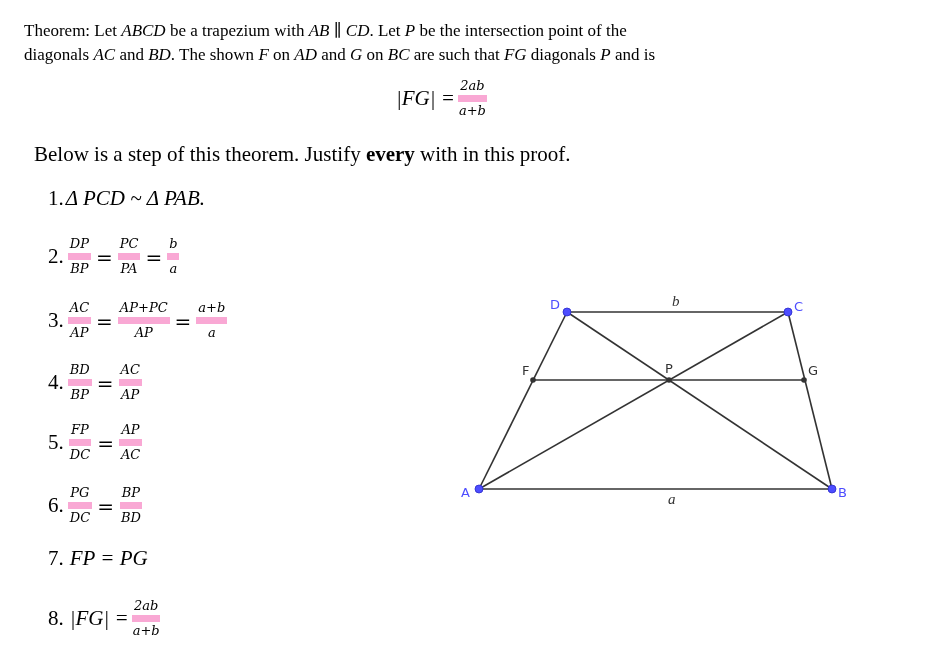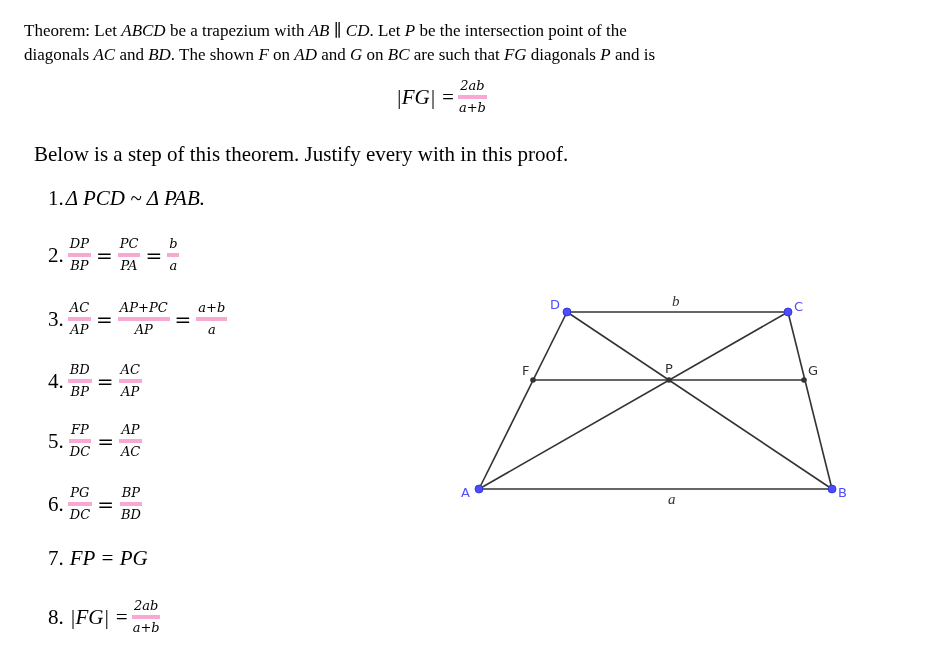--- a/index.html
+++ b/index.html
@@ -37,21 +37,21 @@
       flex-direction: column;
       align-items: center;
       vertical-align: middle;
       font-family: "DejaVu Serif", serif;
       font-style: italic;
       font-size: 13px;
       line-height: 16px;
       margin: 0 2px;
     }
     .frac .num {
-      border-bottom: 4px solid #f9a8d4;
+      border-bottom: 7px solid #f9a8d4;
       padding: 0 2px 1px 2px;
     }
     .frac .den {
       padding: 1px 2px 0 2px;
     }
     .eq {
       font-family: "DejaVu Sans", sans-serif;
       font-size: 20px;
       vertical-align: middle;
       margin: 0 3px;
@@ -60,21 +60,21 @@
       position: absolute;
       left: 48px;
       font-size: 21px;
       white-space: nowrap;
       display: flex;
       align-items: center;
     }
     .step .num-label {
       margin-right: 2px;
     }
-    .bold { font-weight: normal; }
+    .bold { font-weight: bold; }
     .diagram {
       position: absolute;
       left: 0;
       top: 0;
       width: 928px;
       height: 663px;
       pointer-events: none;
     }
   </style>
 </head>

